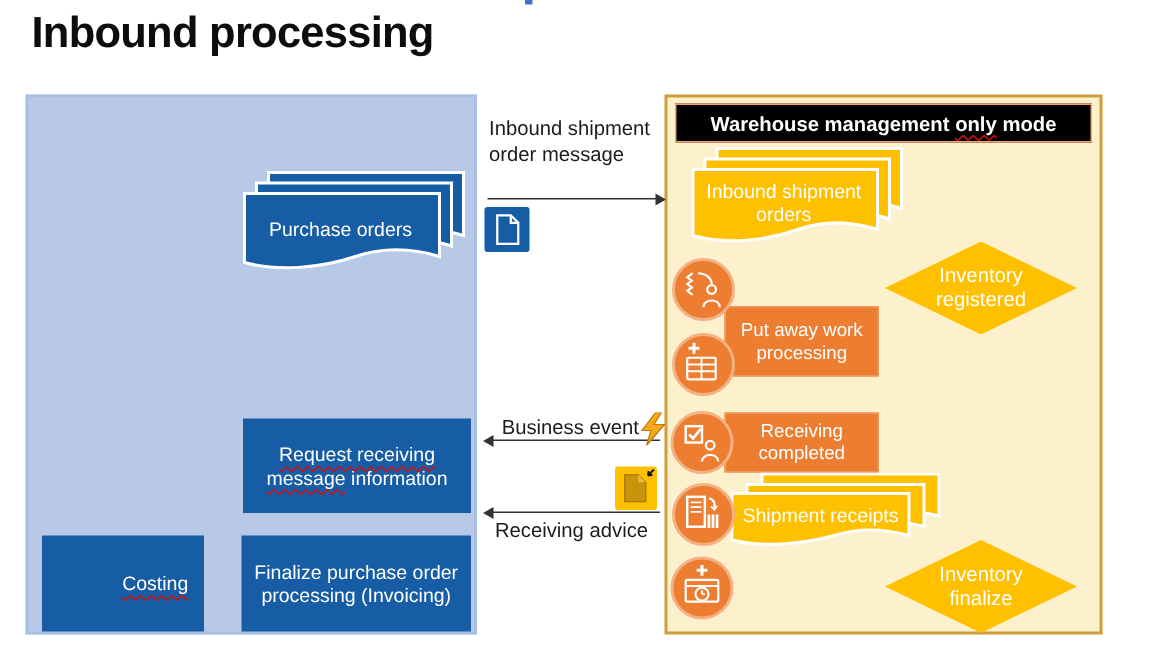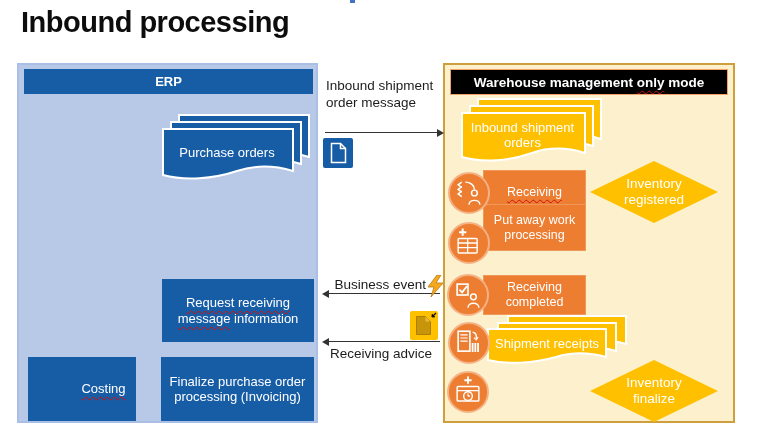--- a/index.html
+++ b/index.html
@@ -81,23 +81,20 @@
 </style>
 </head>
 <body>
 
 <div class="stage">
 
   <div class="title">Inbound processing</div>
   <div class="speck"></div>
 
   <div class="erp-panel"></div>
-  <div class="erp-header">
-    <span>ERP</span>
-  </div>
 
   <svg class="abs" style="left:162px;top:114px;z-index:2;" width="150" height="70">
     <g fill="#175da6" stroke="#fff" stroke-width="2">
       <path transform="translate(17,1)" d="M0 0 H130 V42 C110 36 92 36 74 42 C50 50 22 52 0 46 Z"></path>
       <path transform="translate(9,8)" d="M0 0 H130 V42 C110 36 92 36 74 42 C50 50 22 52 0 46 Z"></path>
       <path transform="translate(1,15)" d="M0 0 H130 V42 C110 36 92 36 74 42 C50 50 22 52 0 46 Z"></path>
     </g>
   </svg>
   <div class="doc-label po-label">Purchase orders</div>
 
@@ -152,23 +149,20 @@
 
   <svg class="abs" style="left:461px;top:98px;z-index:2;" width="142" height="68">
     <g fill="#ffc000" stroke="#fff" stroke-width="2">
       <path transform="translate(17,1)" d="M0 0 H123 V40 C104 34 87 34 70 40 C47 48 21 50 0 44 Z"></path>
       <path transform="translate(9,8)" d="M0 0 H123 V40 C104 34 87 34 70 40 C47 48 21 50 0 44 Z"></path>
       <path transform="translate(1,15)" d="M0 0 H123 V40 C104 34 87 34 70 40 C47 48 21 50 0 44 Z"></path>
     </g>
   </svg>
   <div class="doc-label iso-label">Inbound shipment orders</div>
 
-  <div class="stepbox step-receiving">
-    <span class="wavy">Receiving</span>
-  </div>
   <div class="stepbox step-putaway">Put away work processing</div>
   <div class="stepbox step-completed">Receiving completed</div>
 
   <svg class="abs" style="left:487px;top:315px;z-index:2;" width="140" height="55">
     <g fill="#ffc000" stroke="#fff" stroke-width="2">
       <path transform="translate(21,1)" d="M0 0 H118 V28 C100 23 84 23 68 28 C46 34 20 36 0 31 Z"></path>
       <path transform="translate(11,8)" d="M0 0 H118 V28 C100 23 84 23 68 28 C46 34 20 36 0 31 Z"></path>
       <path transform="translate(1,14)" d="M0 0 H118 V28 C100 23 84 23 68 28 C46 34 20 36 0 31 Z"></path>
     </g>
   </svg>

